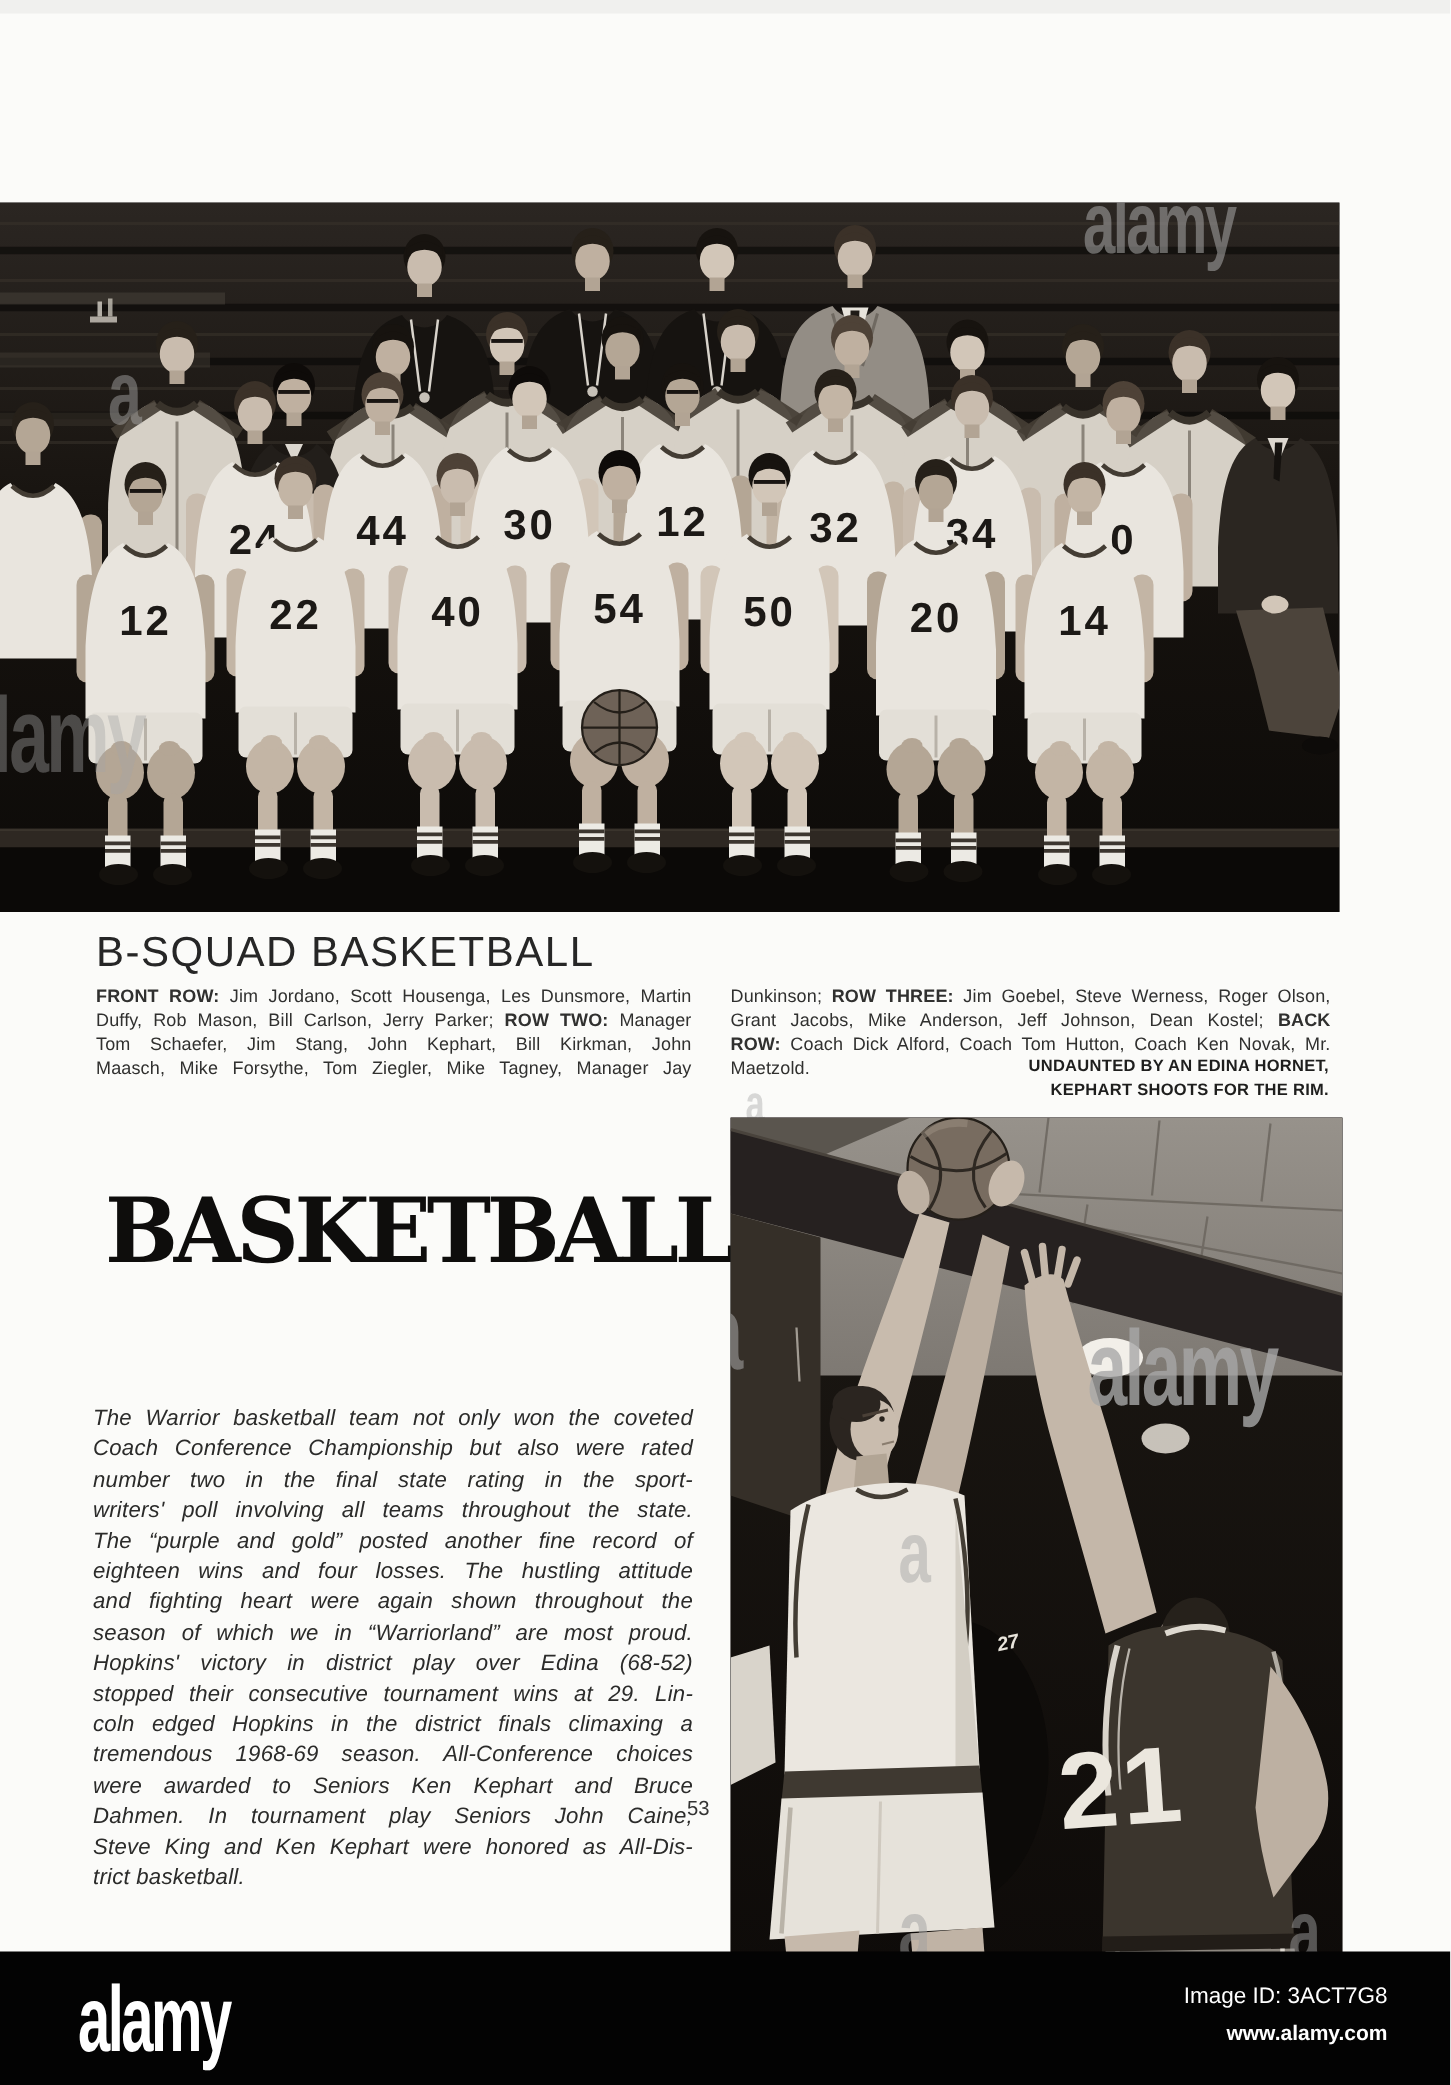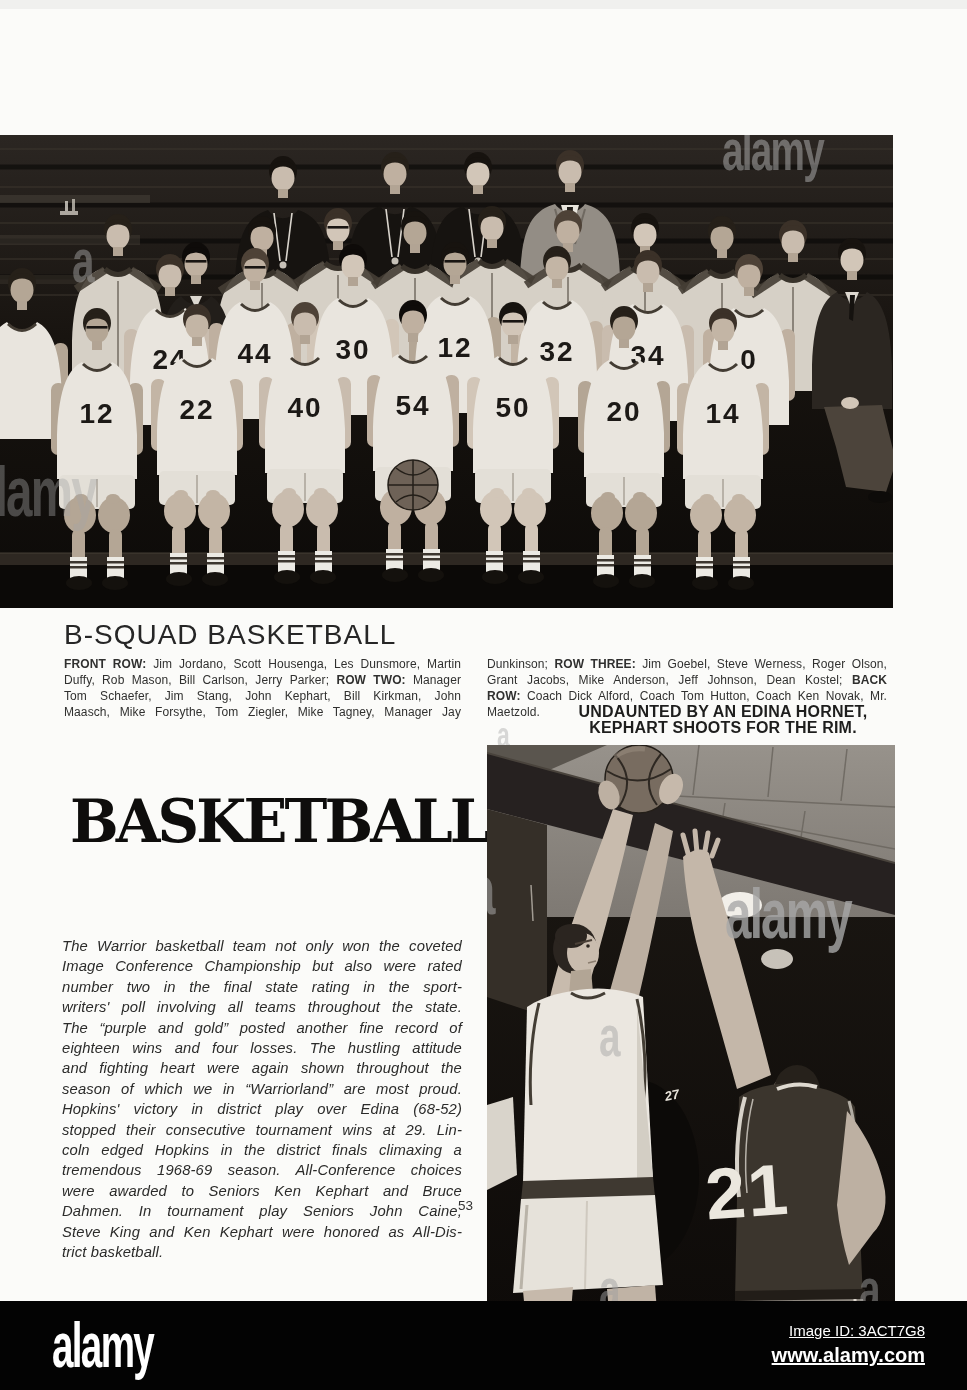--- a/index.html
+++ b/index.html
@@ -10,31 +10,31 @@
   .photo svg{display:block;width:100%;height:100%;}
   
   .photo-title{left:64px;top:619px;font-size:28px;letter-spacing:1px;color:#262626;font-weight:400;}
   .article-title{left:70px;top:786px;font-family:"DejaVu Serif",serif;font-weight:bold;font-size:60px;color:#0e0d0c;letter-spacing:-3px;transform:scaleX(.96);transform-origin:left top;}
   
   .cl{font-size:12px;line-height:16px;color:#30302f;letter-spacing:.1px;}
   .tl{font-size:14.8px;line-height:20.4px;color:#2b2b2a;letter-spacing:.15px;}
   .jl{text-align:justify;text-align-last:justify;}
   .cap-left{left:64px;top:656px;width:397px;}
   .cap-right{left:487px;top:656px;width:400px;}
-  .action-cap{left:560px;top:704px;width:326px;text-align:center;font-weight:bold;font-size:16px;line-height:15.6px;color:#1e1e1d;letter-spacing:.2px;}
+  .action-cap{left:560px;top:704px;width:326px;text-align:right;font-weight:bold;font-size:11px;line-height:15.6px;color:#1e1e1d;letter-spacing:.2px;}
   .article{left:62px;top:936px;width:400px;font-style:italic;}
   .pagenum{left:458px;top:1198px;font-size:13.5px;color:#333;}
   
   .wm{position:absolute;font-weight:bold;letter-spacing:-2px;transform:scaleY(1.32) scaleX(.88);transform-origin:left top;pointer-events:none;line-height:1;}
   
   .footer{position:absolute;left:0;top:1301px;width:967px;height:89px;background:#030303;}
   .alamy-logo{position:absolute;left:52px;top:8px;color:#fff;font-weight:bold;font-size:46px;letter-spacing:-2px;transform:scaleY(1.35) scaleX(.84);transform-origin:left top;}
-  .footer-right{position:absolute;right:42px;top:18px;text-align:right;color:#fff;text-decoration:underline;}
+  .footer-right{position:absolute;right:42px;top:18px;text-align:right;color:#fff;}
   .footer-id{font-size:15px;line-height:24px;font-weight:400;}
-  .footer-url{font-size:20px;line-height:24px;font-weight:bold;}
+  .footer-url{font-size:14px;line-height:24px;font-weight:bold;}
   .topstrip{left:0;top:0;width:967px;height:9px;background:#f0f0ee;}
 </style>
 </head>
 <body>
 
 <div id="page">
 
   <div class="abs topstrip"></div>
 
   <div class="photo" style="left:0;top:135px;width:893px;height:473px;">
@@ -543,21 +543,21 @@
 
   <div class="abs action-cap">
     <div>UNDAUNTED BY AN EDINA HORNET,</div>
     <div>KEPHART SHOOTS FOR THE RIM.</div>
   </div>
 
   <div class="abs article-title">BASKETBALL</div>
 
   <div class="abs article">
     <div class="tl jl">The Warrior basketball team not only won the coveted</div>
-    <div class="tl jl">Image Conference Championship but also were rated</div>
+    <div class="tl jl">Coach Conference Championship but also were rated</div>
     <div class="tl jl">number two in the final state rating in the sport-</div>
     <div class="tl jl">writers' poll involving all teams throughout the state.</div>
     <div class="tl jl">The “purple and gold” posted another fine record of</div>
     <div class="tl jl">eighteen wins and four losses. The hustling attitude</div>
     <div class="tl jl">and fighting heart were again shown throughout the</div>
     <div class="tl jl">season of which we in “Warriorland” are most proud.</div>
     <div class="tl jl">Hopkins' victory in district play over Edina (68-52)</div>
     <div class="tl jl">stopped their consecutive tournament wins at 29. Lin-</div>
     <div class="tl jl">coln edged Hopkins in the district finals climaxing a</div>
     <div class="tl jl">tremendous 1968-69 season. All-Conference choices</div>

